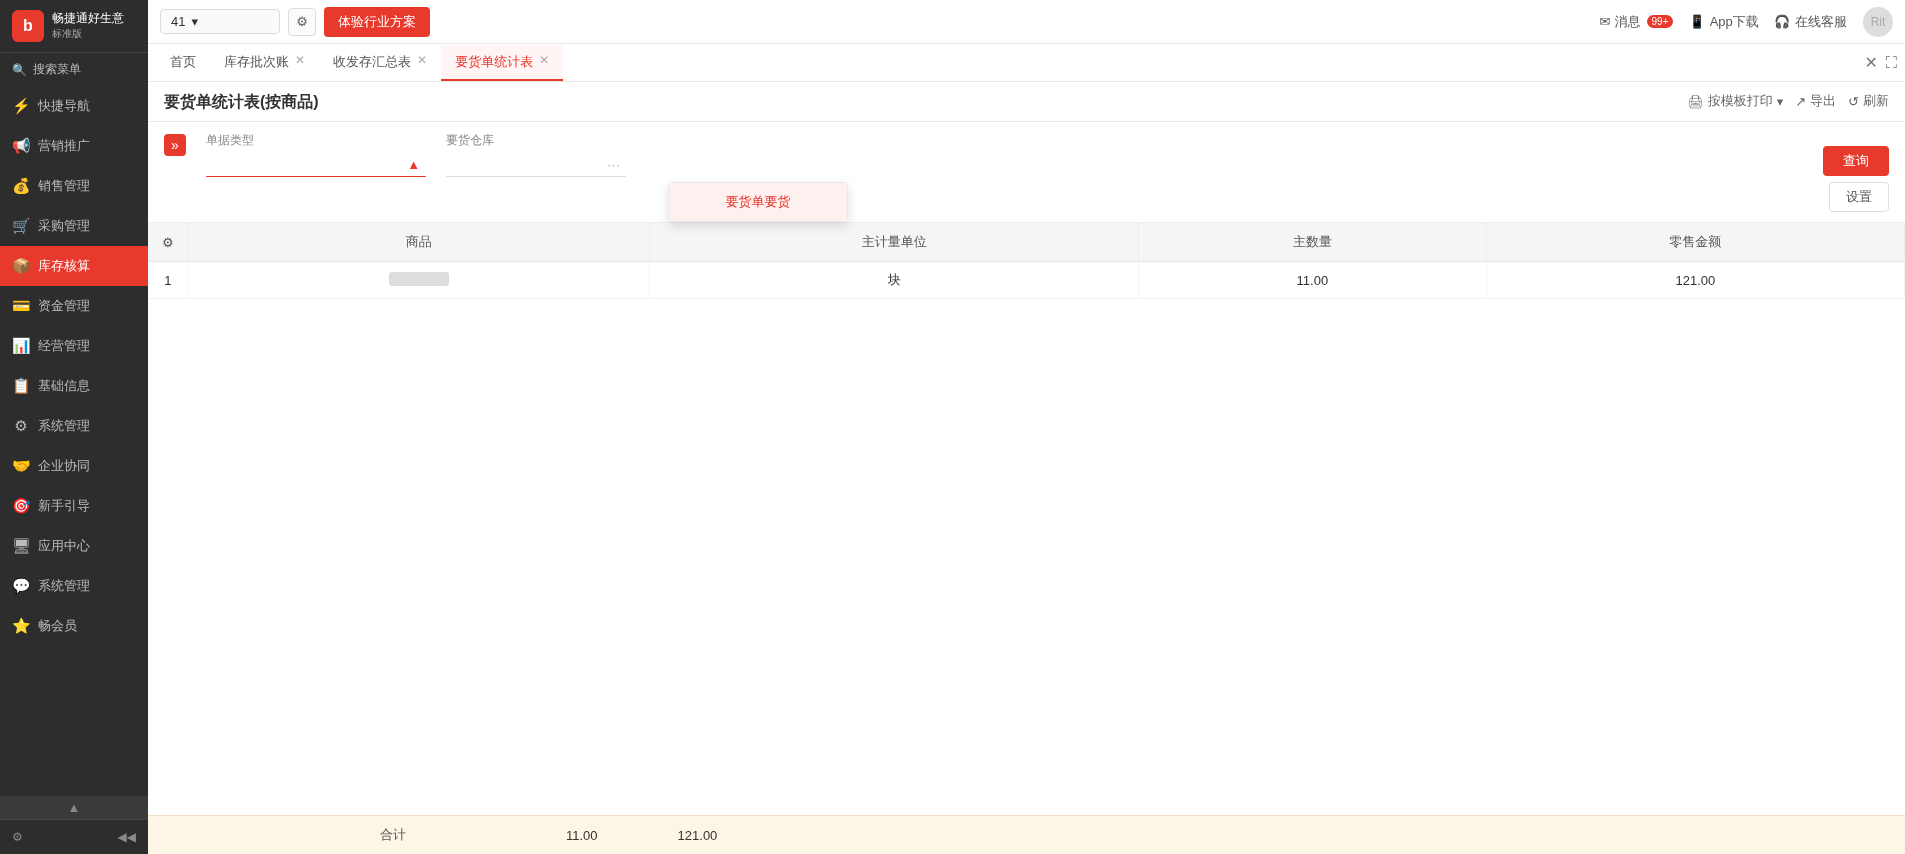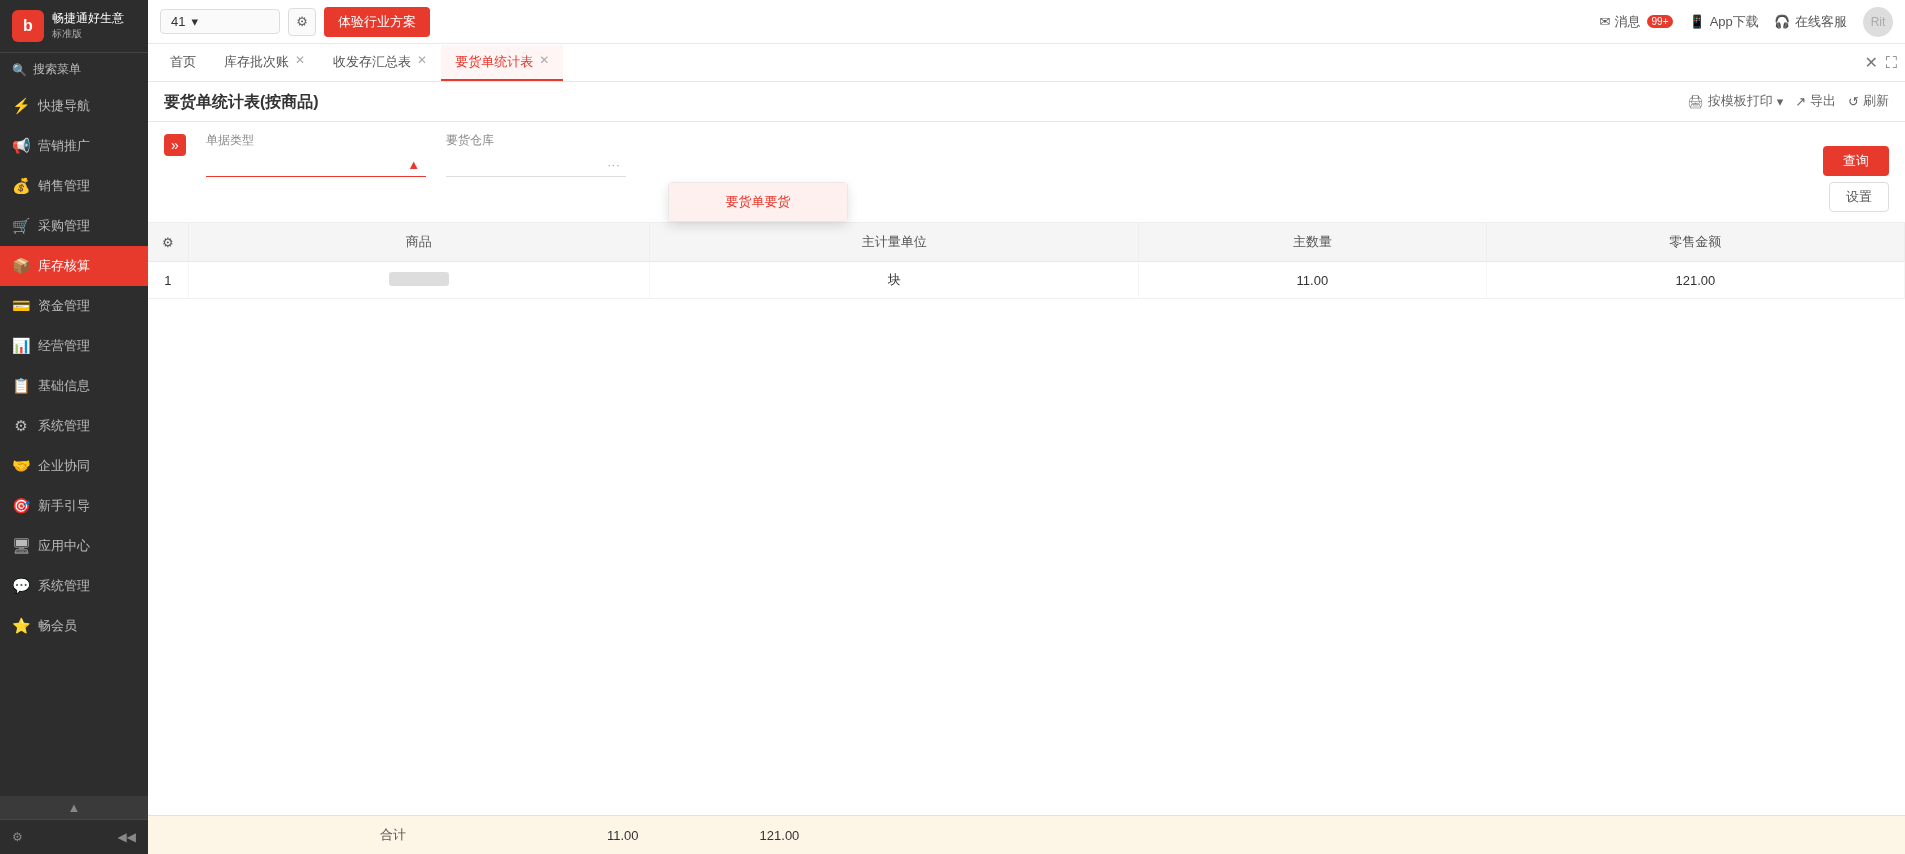--- a/index.html
+++ b/index.html
@@ -241,21 +241,20 @@
       border-right: 1px solid #f5f5f5;
     }
     .blurred { color: transparent; background: #ddd; border-radius: 3px; display: inline-block; min-width: 60px; height: 14px; }
 
     
     .table-footer {
       background: #fdf5e6;
       border-top: 1px solid #f0e0c0;
       display: flex; align-items: center; padding: 10px 12px;
       flex-shrink: 0;
-      gap: 41px;
     }
     .footer-label { margin-left: 220px; color: #555; font-size: 13px; }
     .footer-val { margin-left: 80px; color: #333; font-size: 13px; font-weight: 500; }
 
     
     .sidebar-arrow {
       display: flex; justify-content: center; align-items: center;
       padding: 4px; background: #3a3a3a; color: #888; cursor: pointer;
     }
   </style>

